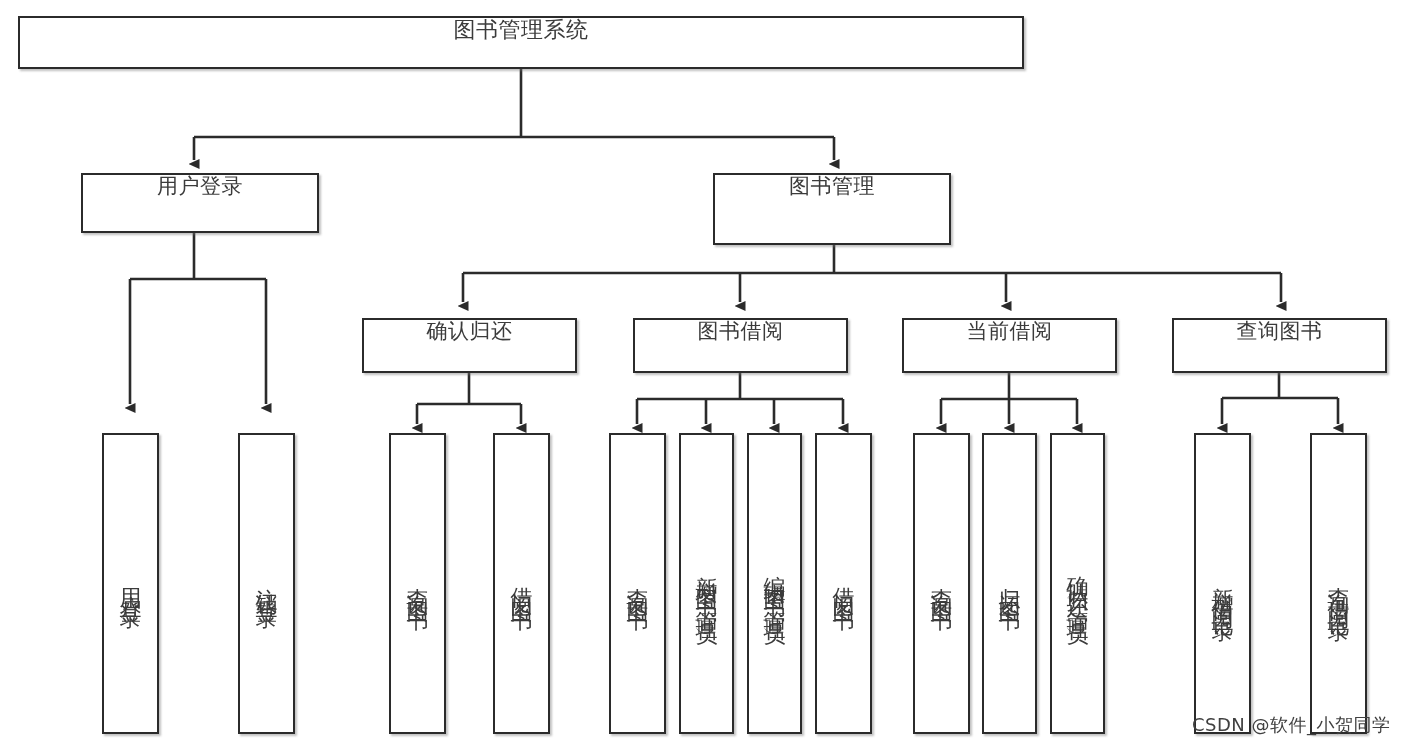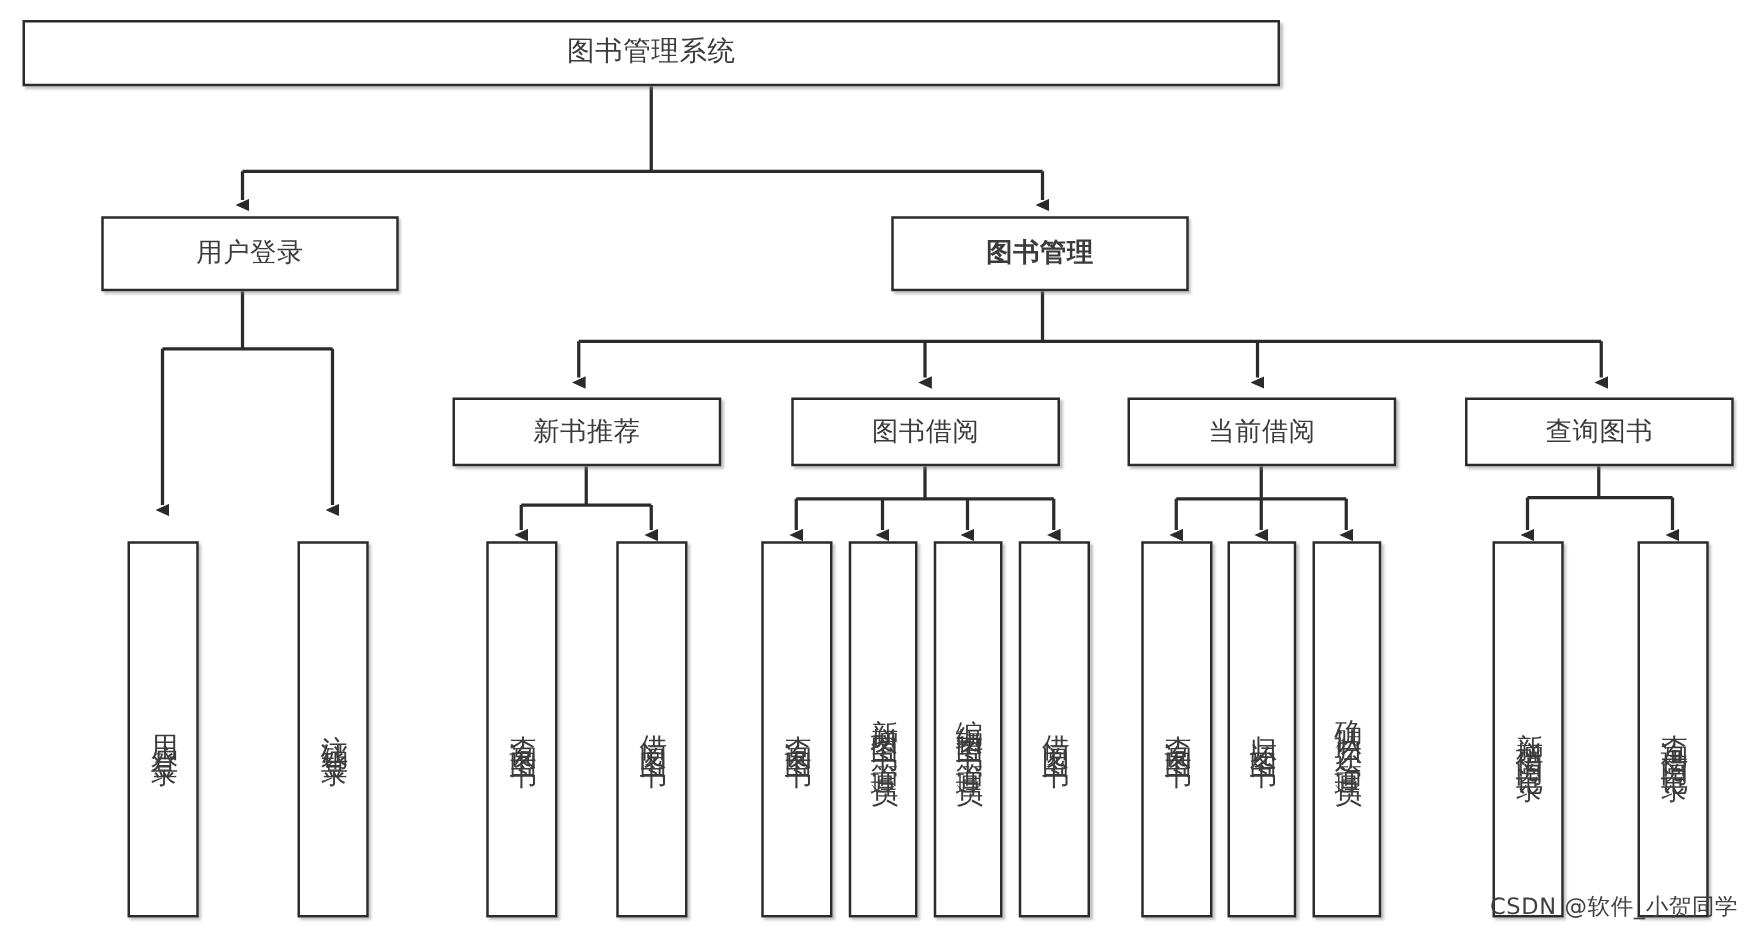--- a/index.html
+++ b/index.html
@@ -24,21 +24,20 @@
     width: 1405px;
     height: 747px;
   }
   .node {
     position: absolute;
     box-sizing: border-box;
     background: #ffffff;
     border: 2px solid #2b2b2b;
     box-shadow: 2px 2px 2px rgba(120,120,120,0.45);
     display: flex;
-    align-items: center;
     justify-content: center;
     color: #3b3b3b;
     z-index: 2;
   }
   .node .label {
     line-height: 1.12;
     letter-spacing: 0.5px;
     white-space: pre;
   }
   
@@ -136,26 +135,26 @@
     </g>
   </svg>
 
   <div class="node h root" style="left:18px; top:16px; width:1006px; height:53px;">
     <span class="label">图书管理系统</span>
   </div>
 
   <div class="node h" style="left:81px; top:173px; width:238px; height:60px;">
     <span class="label">用户登录</span>
   </div>
-  <div class="node h" style="left:713px; top:173px; width:238px; height:60px;font-weight:bold;">
+  <div class="node h" style="left:713px; top:173px; width:238px; height:72px;">
     <span class="label">图书管理</span>
   </div>
 
   <div class="node h" style="left:362px; top:318px; width:215px; height:55px;">
-    <span class="label">新书推荐</span>
+    <span class="label">确认归还</span>
   </div>
   <div class="node h" style="left:633px; top:318px; width:215px; height:55px;">
     <span class="label">图书借阅</span>
   </div>
   <div class="node h" style="left:902px; top:318px; width:215px; height:55px;">
     <span class="label">当前借阅</span>
   </div>
   <div class="node h" style="left:1172px; top:318px; width:215px; height:55px;">
     <span class="label">查询图书</span>
   </div>

